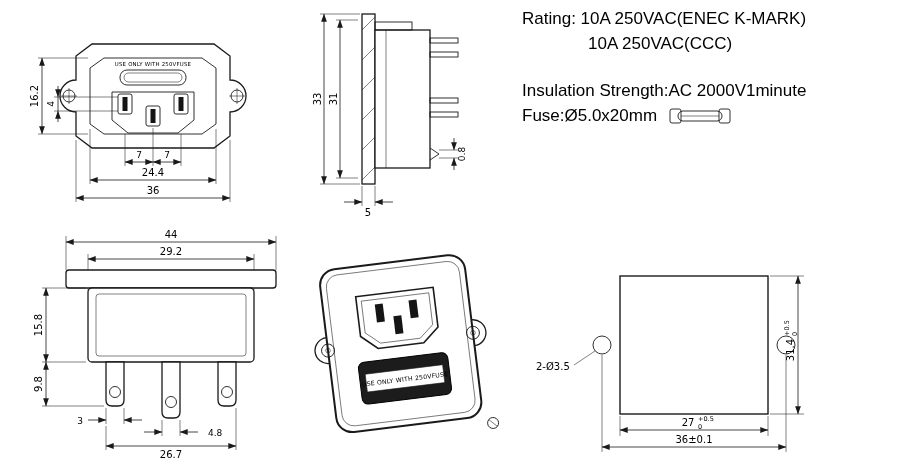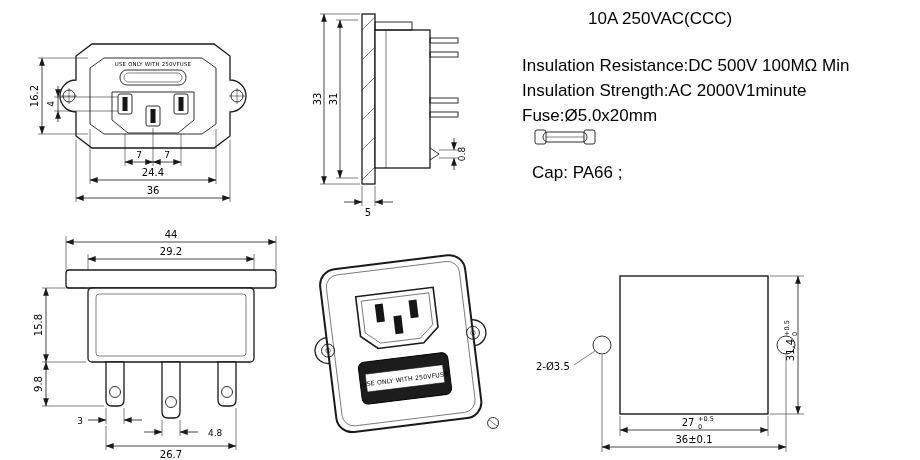--- a/index.html
+++ b/index.html
@@ -18,21 +18,21 @@
   text.dimsm{font:9px "DejaVu Sans",sans-serif;fill:#000;}
   text.tol{font:6.5px "DejaVu Sans",sans-serif;fill:#000;}
   text.tiny{font:5.4px "DejaVu Sans",sans-serif;fill:#000;letter-spacing:0.2px;}
   text.tiny2{font:6.2px "DejaVu Sans",sans-serif;fill:#000;letter-spacing:0.2px;}
   
   .spec{position:absolute;left:522px;top:6px;width:396px;font-size:17px;line-height:25px;}
   .spec .line{white-space:nowrap;}
   .ind{padding-left:66px;}
   .ind2{padding-left:10px;}
   .gap22{height:22px;} .gap14{height:14px;}
-  .fuserow{display:flex;flex-direction:column;}
+  .fuserow{display:flex;align-items:center;}
   .fuse-icon{margin-left:10px;}
 </style>
 </head>
 <body>
 
 <div id="canvas">
 
   <svg class="abs" style="left:18px;top:4px;" width="270" height="220" viewBox="0 0 270 220">
     <defs>
       <marker id="arF" markerUnits="userSpaceOnUse" markerWidth="10" markerHeight="9" refX="8.7" refY="4.5" orient="auto-start-reverse">
@@ -309,30 +309,29 @@
 
     <g>
       <line class="thin" x1="74" y1="93" x2="74" y2="190"></line>
       <line class="thin" x1="258" y1="93" x2="258" y2="190"></line>
       <line class="dimln" x1="74" y1="185" x2="258" y2="185" marker-start="url(#arC)" marker-end="url(#arC)"></line>
       <text class="dim" x="166" y="181" text-anchor="middle">36±0.1</text>
     </g>
   </svg>
 
   <div class="spec">
+    <div class="line">Rating: 10A 250VAC(ENEC K-MARK)</div>
     <div class="line ind">10A 250VAC(CCC)</div>
     <div class="gap22"></div>
-    <div class="line">Insulation Resistance:DC 500V 100MΩ  Min</div>
     <div class="line">Insulation Strength:AC 2000V1minute</div>
     <div class="line fuserow">
       <span>Fuse:Ø5.0x20mm</span>
       <svg class="fuse-icon" width="66" height="18" viewBox="0 0 66 18">
         <rect class="s2" x="11" y="4" width="44" height="10" rx="5" fill="#fff"></rect>
         <line class="thin" x1="14" y1="9" x2="52" y2="9"></line>
         <rect class="s2" x="3" y="2" width="11" height="14" rx="2" fill="#fff"></rect>
         <rect class="s2" x="52" y="2" width="11" height="14" rx="2" fill="#fff"></rect>
       </svg>
     </div>
     <div class="gap14"></div>
-    <div class="line ind2">Cap: PA66 ;</div>
   </div>
 
 </div>
 
 </body></html>

